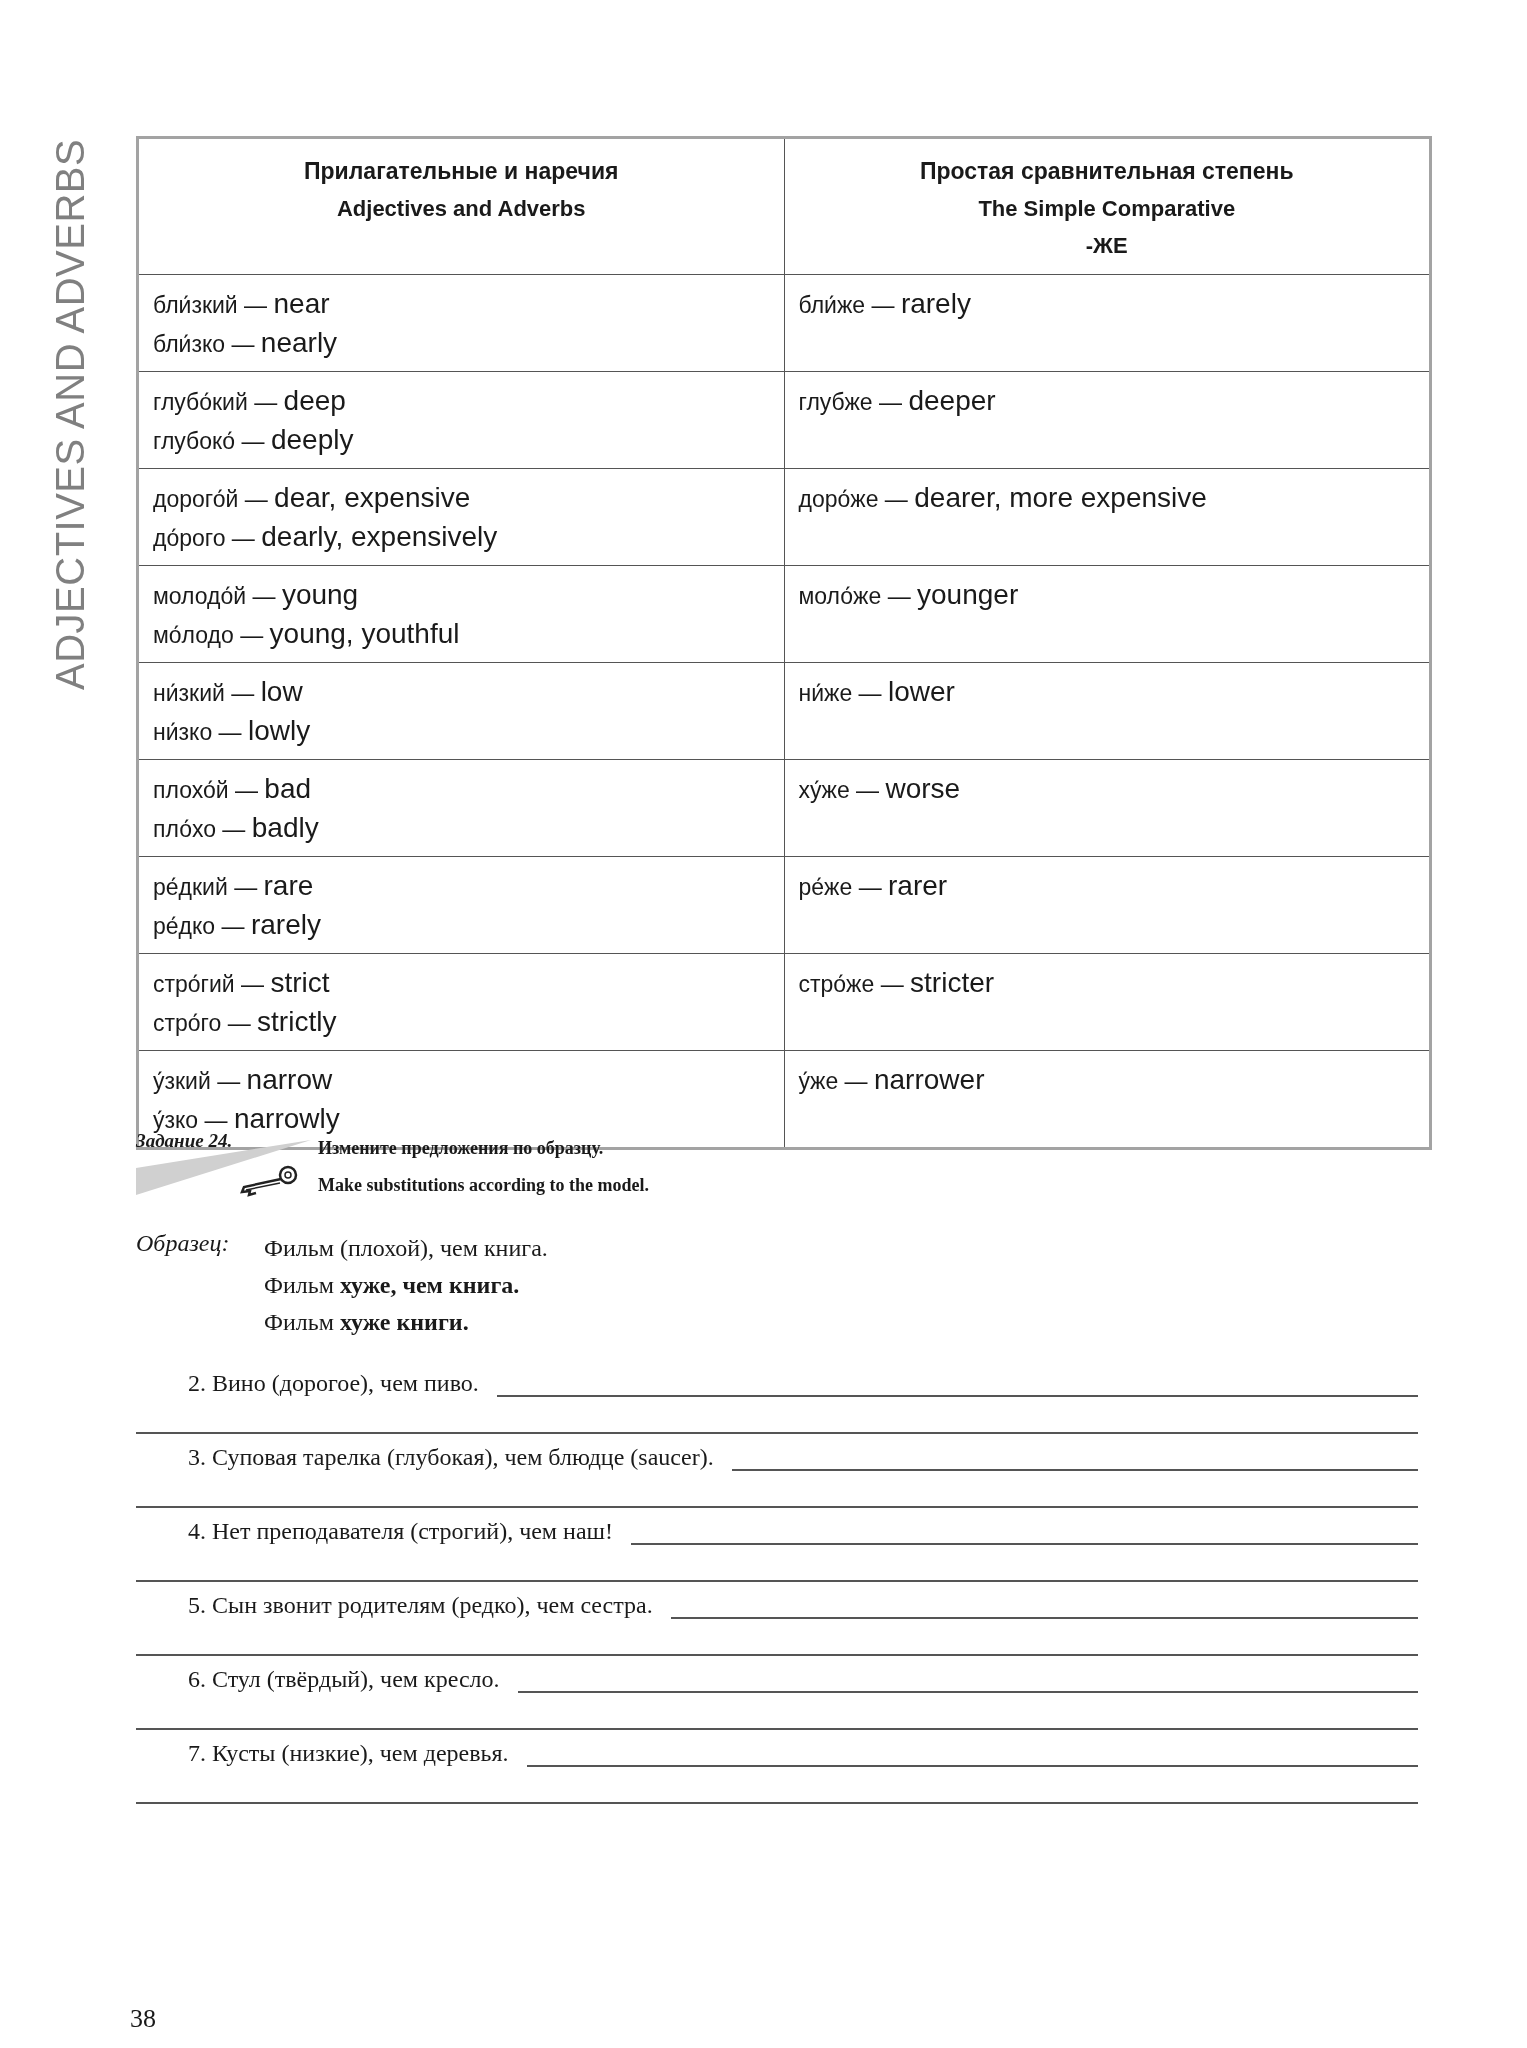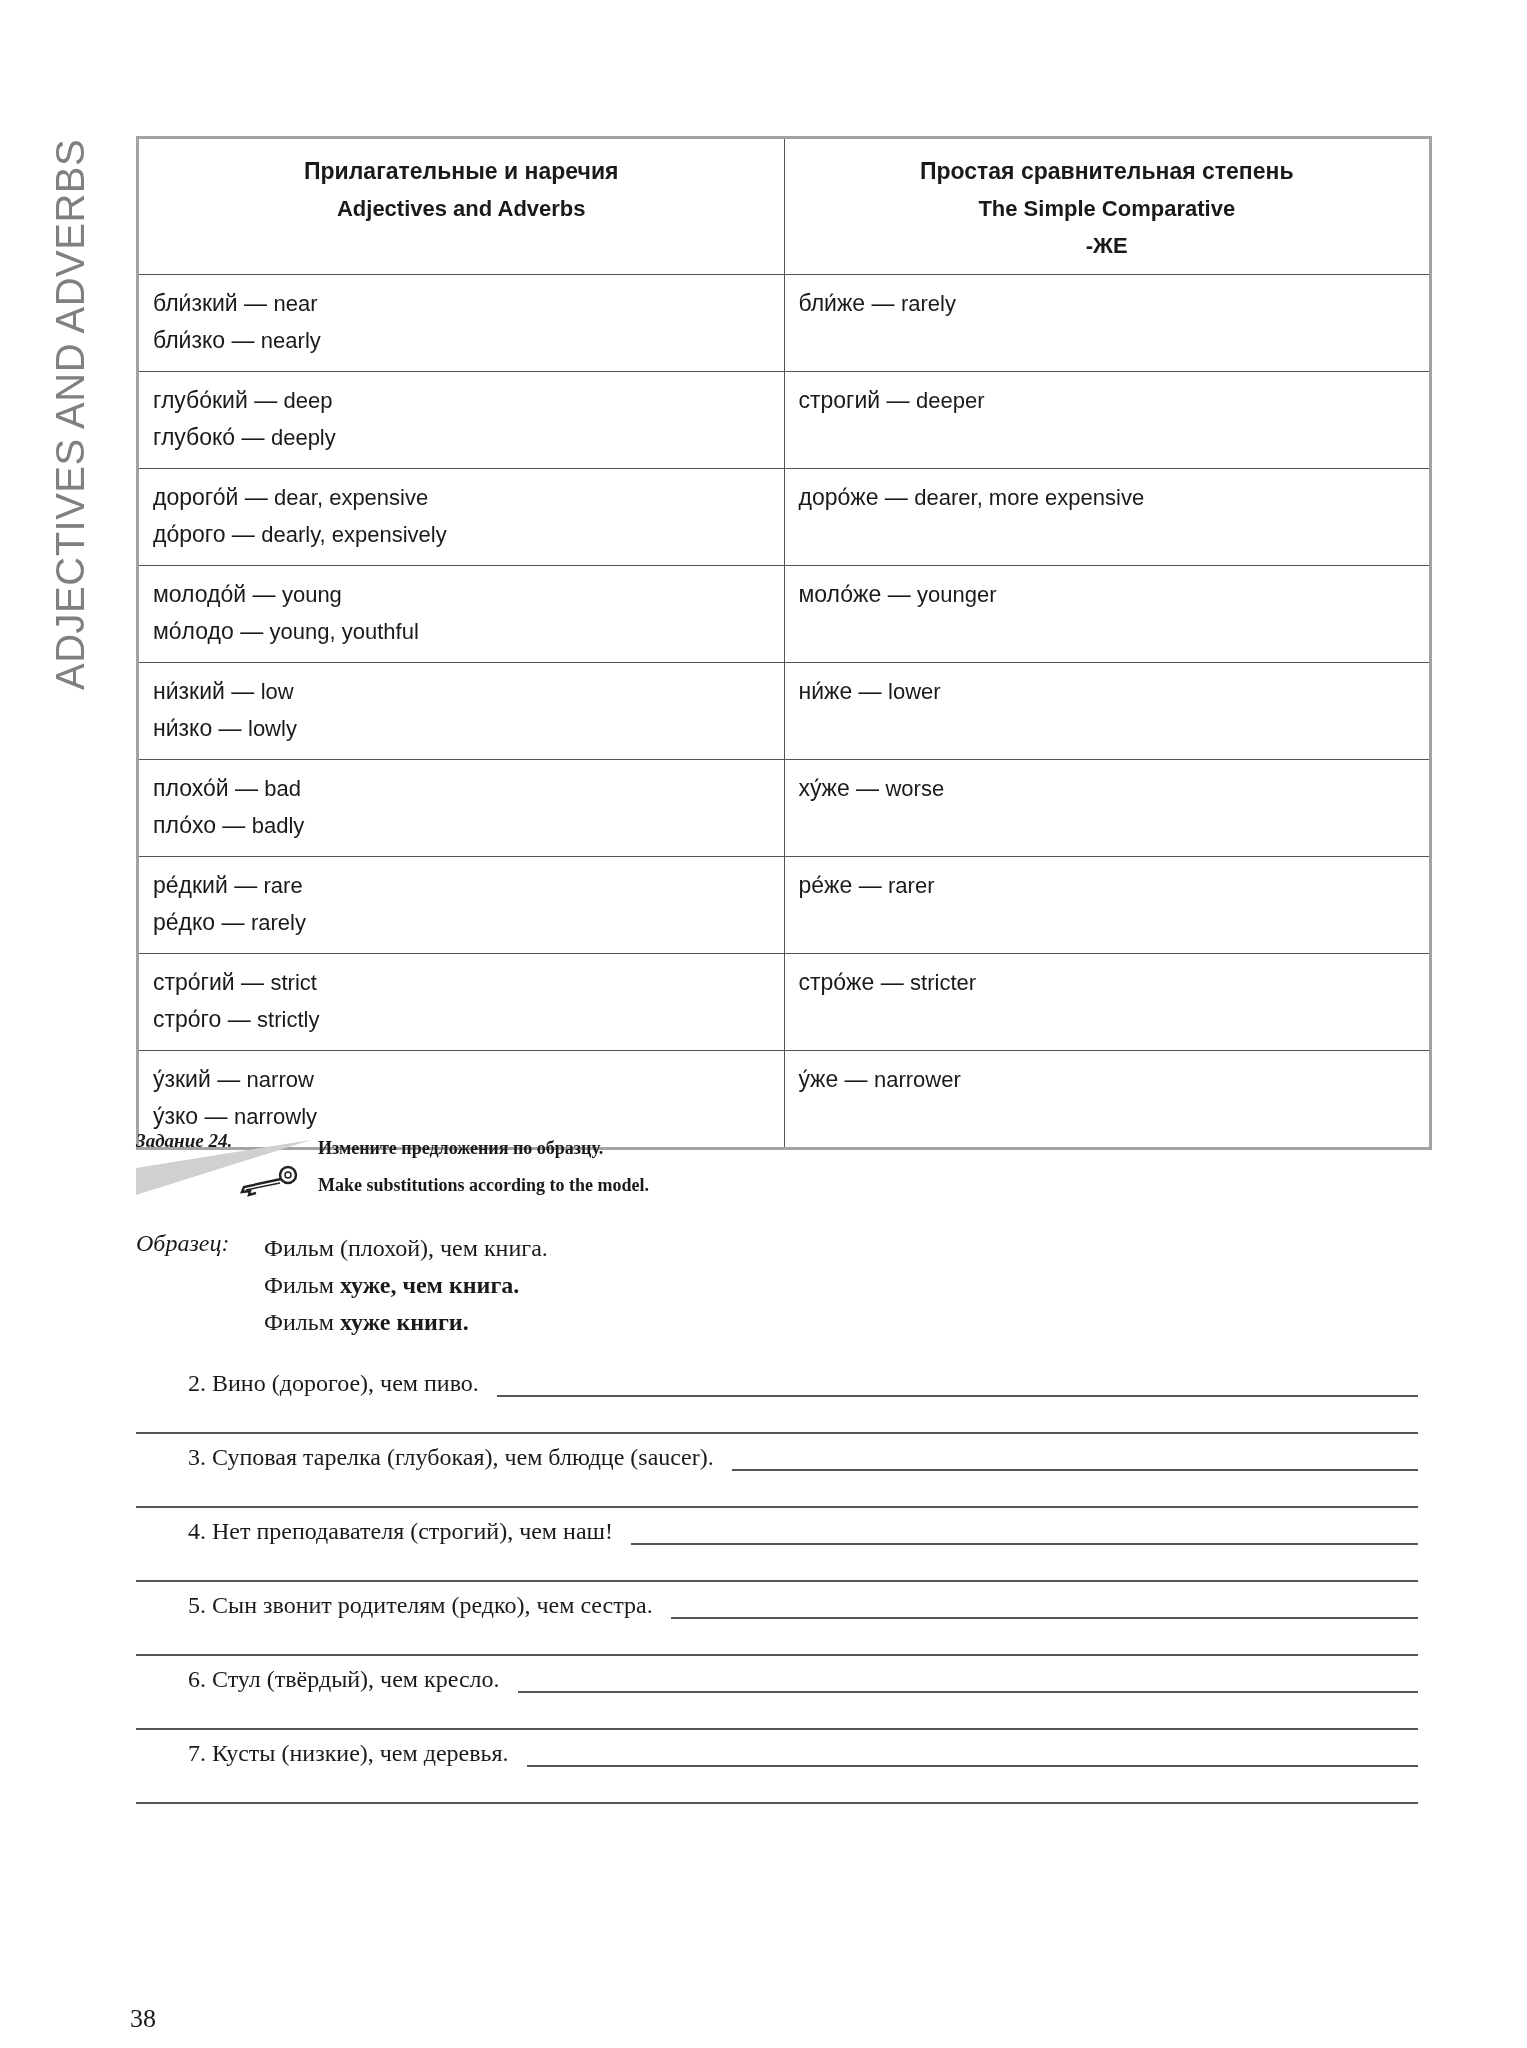--- a/index.html
+++ b/index.html
@@ -18,21 +18,21 @@
     table.grammar th, table.grammar td { border: 1.5px solid #555; vertical-align: top; }
     table.grammar th {
       font-weight: bold; font-size: 23px; text-align: center; height: 120px; padding-top: 14px;
       line-height: 37px;
     }
     table.grammar th .sub { font-size: 22px; }
     table.grammar td {
       height: 86px; padding: 10px 14px 0 14px; font-size: 23px; line-height: 37px;
       width: 50%;
     }
-    .eng { font-size: 22px; }
+    .eng { font-size: 28px; }
     .task {
       position: absolute; left: 136px; top: 1130px; font-family: "Liberation Serif", serif;
       font-size: 24px; width: 1300px;
     }
     .task-label { position: absolute; left: 0; top: 0; font-style: italic; font-weight: bold; font-size: 19px; }
     .task-shade {
       position: absolute; left: 0; top: 10px; width: 180px; height: 55px;
     }
     .task-text { position: absolute; left: 182px; top: 0; font-weight: bold; font-size: 18px; line-height: 37px; }
     .key-icon { position: absolute; left: 100px; top: 34px; }
@@ -76,21 +76,21 @@
       <td>
         <div><span>бли́же</span> — <span class="eng">rarely</span></div>
       </td>
     </tr>
     <tr>
       <td>
         <div><span>глубо́кий</span> — <span class="eng">deep</span></div>
         <div><span>глубоко́</span> — <span class="eng">deeply</span></div>
       </td>
       <td>
-        <div><span>строгий</span> — <span class="eng">deeper</span></div>
+        <div><span>глубже</span> — <span class="eng">deeper</span></div>
       </td>
     </tr>
     <tr>
       <td>
         <div><span>дорого́й</span> — <span class="eng">dear, expensive</span></div>
         <div><span>до́рого</span> — <span class="eng">dearly, expensively</span></div>
       </td>
       <td>
         <div><span>доро́же</span> — <span class="eng">dearer, more expensive</span></div>
       </td>

